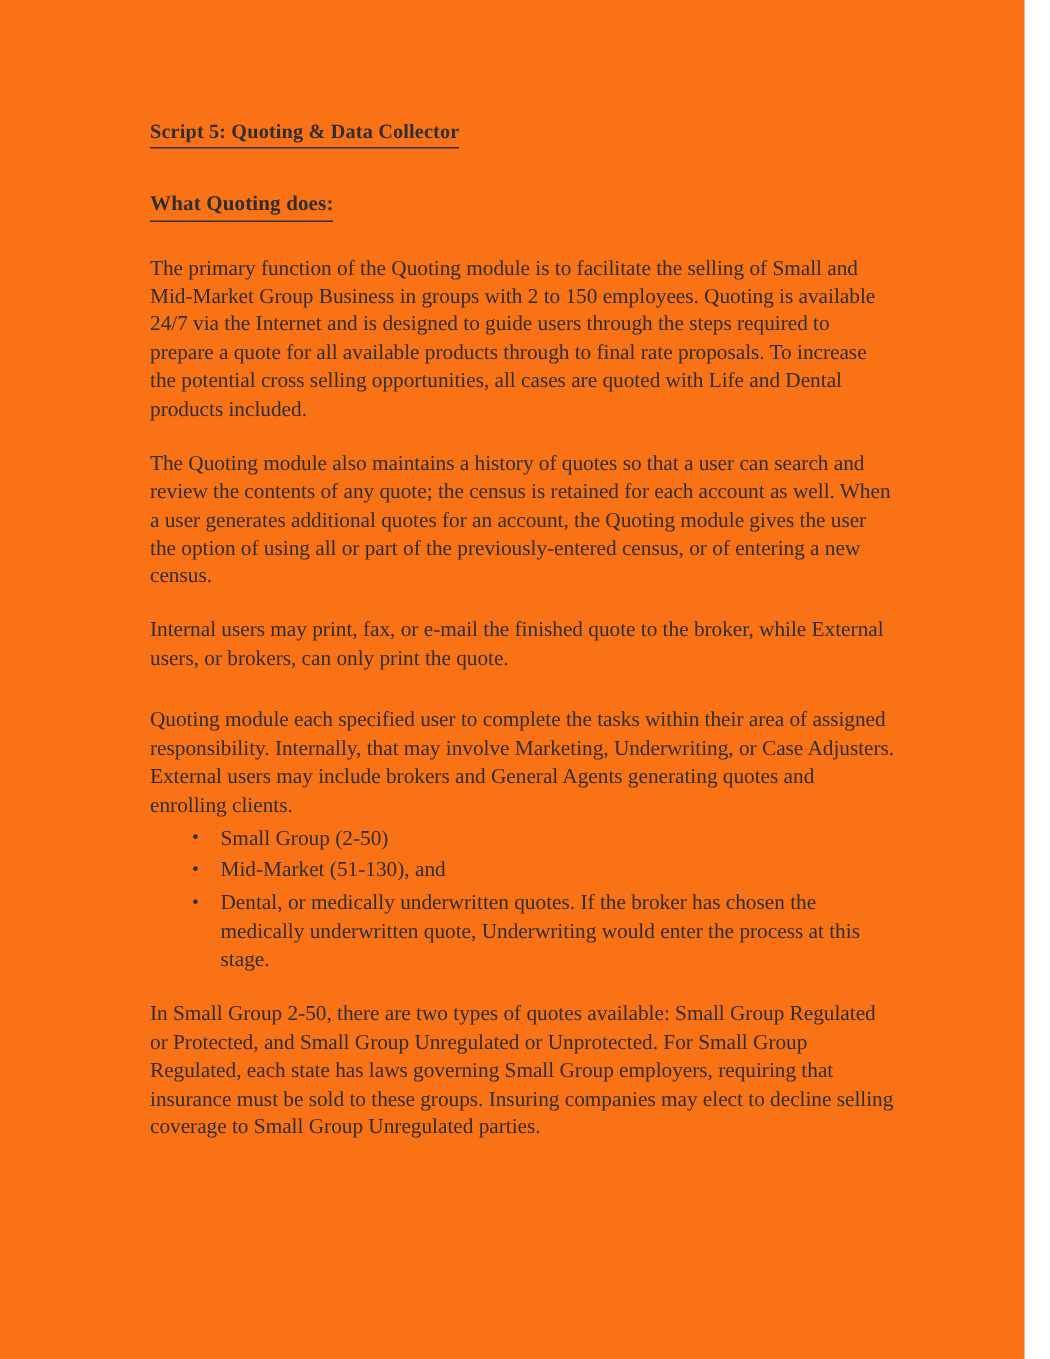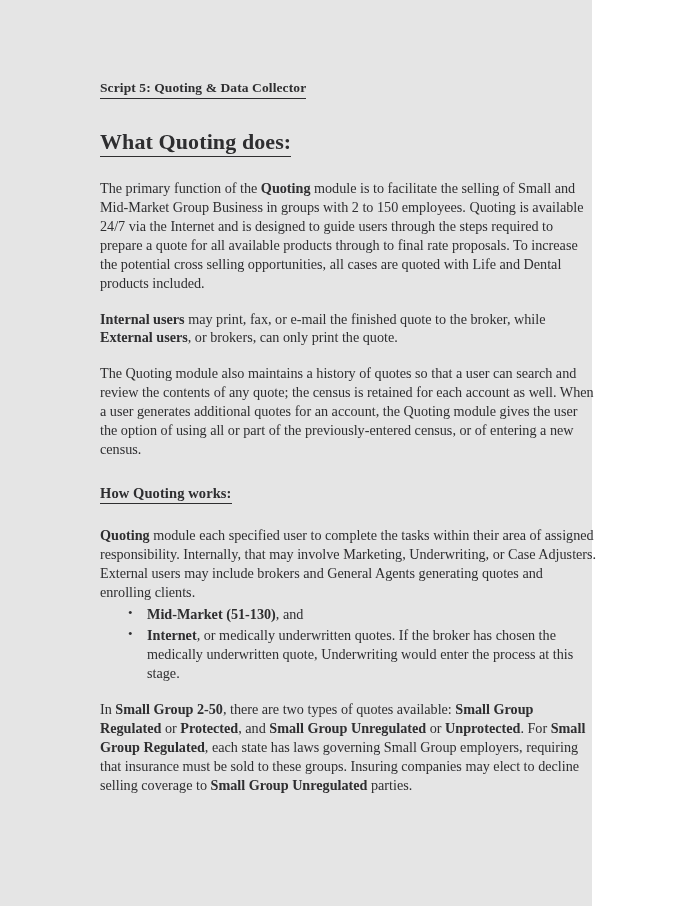--- a/index.html
+++ b/index.html
@@ -12,23 +12,23 @@
     width: 700px;
     height: 906px;
     overflow: hidden;
     font-family: "Liberation Serif", "DejaVu Serif", serif;
     color: #2e2e30;
     -webkit-font-smoothing: antialiased;
   }
 
   .page {
     position: relative;
-    width: 592px;
+    width: 683px;
     height: 906px;
-    background: #e5e5e5;
+    background: #f97316;
     box-sizing: border-box;
   }
 
   .content {
     position: absolute;
     left: 100px;
     top: 80px;
     width: 497px;
   }
 
@@ -40,21 +40,21 @@
     line-height: 1.25;
     display: block;
   }
   .doc-title .u {
     border-bottom: 1.6px solid #2e2e30;
     padding-bottom: 1px;
     display: inline-block;
   }
 
   .section-heading {
-    font-size: 22px;
+    font-size: 14px;
     font-weight: bold;
     margin: 30px 0 0 0;
     line-height: 1.2;
     letter-spacing: 0.1px;
   }
   .section-heading .u {
     border-bottom: 1.8px solid #2e2e30;
     padding-bottom: 1px;
     display: inline-block;
   }
@@ -71,21 +71,21 @@
     font-size: 14.2px;
     line-height: 1.33;
     margin: 17px 0 0 0;
     text-align: left;
     letter-spacing: -0.01px;
   }
   p.body-text.first {
     margin-top: 22px;
   }
 
-  b, strong { font-weight: bold; }
+  b, strong { font-weight: normal; }
 
   ul.quote-types {
     list-style: none;
     margin: 2px 0 0 0;
     padding: 0;
   }
   ul.quote-types > li {
     position: relative;
     font-size: 14.2px;
     line-height: 1.33;
@@ -107,31 +107,31 @@
 
 <div class="page">
   <div class="content">
 
     <div class="doc-title"><span class="u">Script 5: Quoting &amp; Data Collector</span></div>
 
     <div class="section-heading"><span class="u">What Quoting does:</span></div>
 
     <p class="body-text first"><span>The primary function of the </span><b>Quoting</b><span> module is to facilitate the selling of Small and Mid-Market Group Business in groups with 2 to 150 employees. Quoting is available 24/7 via the Internet and is designed to guide users through the steps required to prepare a quote for all available products through to final rate proposals. To increase the potential cross selling opportunities, all cases are quoted with Life and Dental products included.</span></p>
 
+    <p class="body-text">The Quoting module also maintains a history of quotes so that a user can search and review the contents of any quote; the census is retained for each account as well. When a user generates additional quotes for an account, the Quoting module gives the user the option of using all or part of the previously-entered census, or of entering a new census.</p>
+
     <p class="body-text"><b>Internal users</b><span> may print, fax, or e-mail the finished quote to the broker, while </span><b>External users</b><span>, or brokers, can only print the quote.</span></p>
 
-    <p class="body-text">The Quoting module also maintains a history of quotes so that a user can search and review the contents of any quote; the census is retained for each account as well. When a user generates additional quotes for an account, the Quoting module gives the user the option of using all or part of the previously-entered census, or of entering a new census.</p>
 
-
-    <div class="section-heading small"><span class="u">How Quoting works:</span></div>
 
     <p class="body-text first"><b>Quoting</b><span> module each specified user to complete the tasks within their area of assigned responsibility. Internally, that may involve Marketing, Underwriting, or Case Adjusters. External users may include brokers and General Agents generating quotes and enrolling clients.</span></p>
 
 
     <ul class="quote-types">
+      <li><b>Small Group (2-50)</b><span></span></li>
       <li><b>Mid-Market (51-130)</b><span>, and</span></li>
-      <li><b>Internet</b><span>, or medically underwritten quotes. If the broker has chosen the medically underwritten quote, Underwriting would enter the process at this stage.</span></li>
+      <li><b>Dental</b><span>, or medically underwritten quotes. If the broker has chosen the medically underwritten quote, Underwriting would enter the process at this stage.</span></li>
     </ul>
 
     <p class="body-text"><span>In </span><b>Small Group 2-50</b><span>, there are two types of quotes available: </span><b>Small Group Regulated</b><span> or </span><b>Protected</b><span>, and </span><b>Small Group Unregulated</b><span> or </span><b>Unprotected</b><span>. For </span><b>Small Group Regulated</b><span>, each state has laws governing Small Group employers, requiring that insurance must be sold to these groups. Insuring companies may elect to decline selling coverage to </span><b>Small Group Unregulated</b><span> parties.</span></p>
 
   </div>
 </div>
 
 </body></html>

